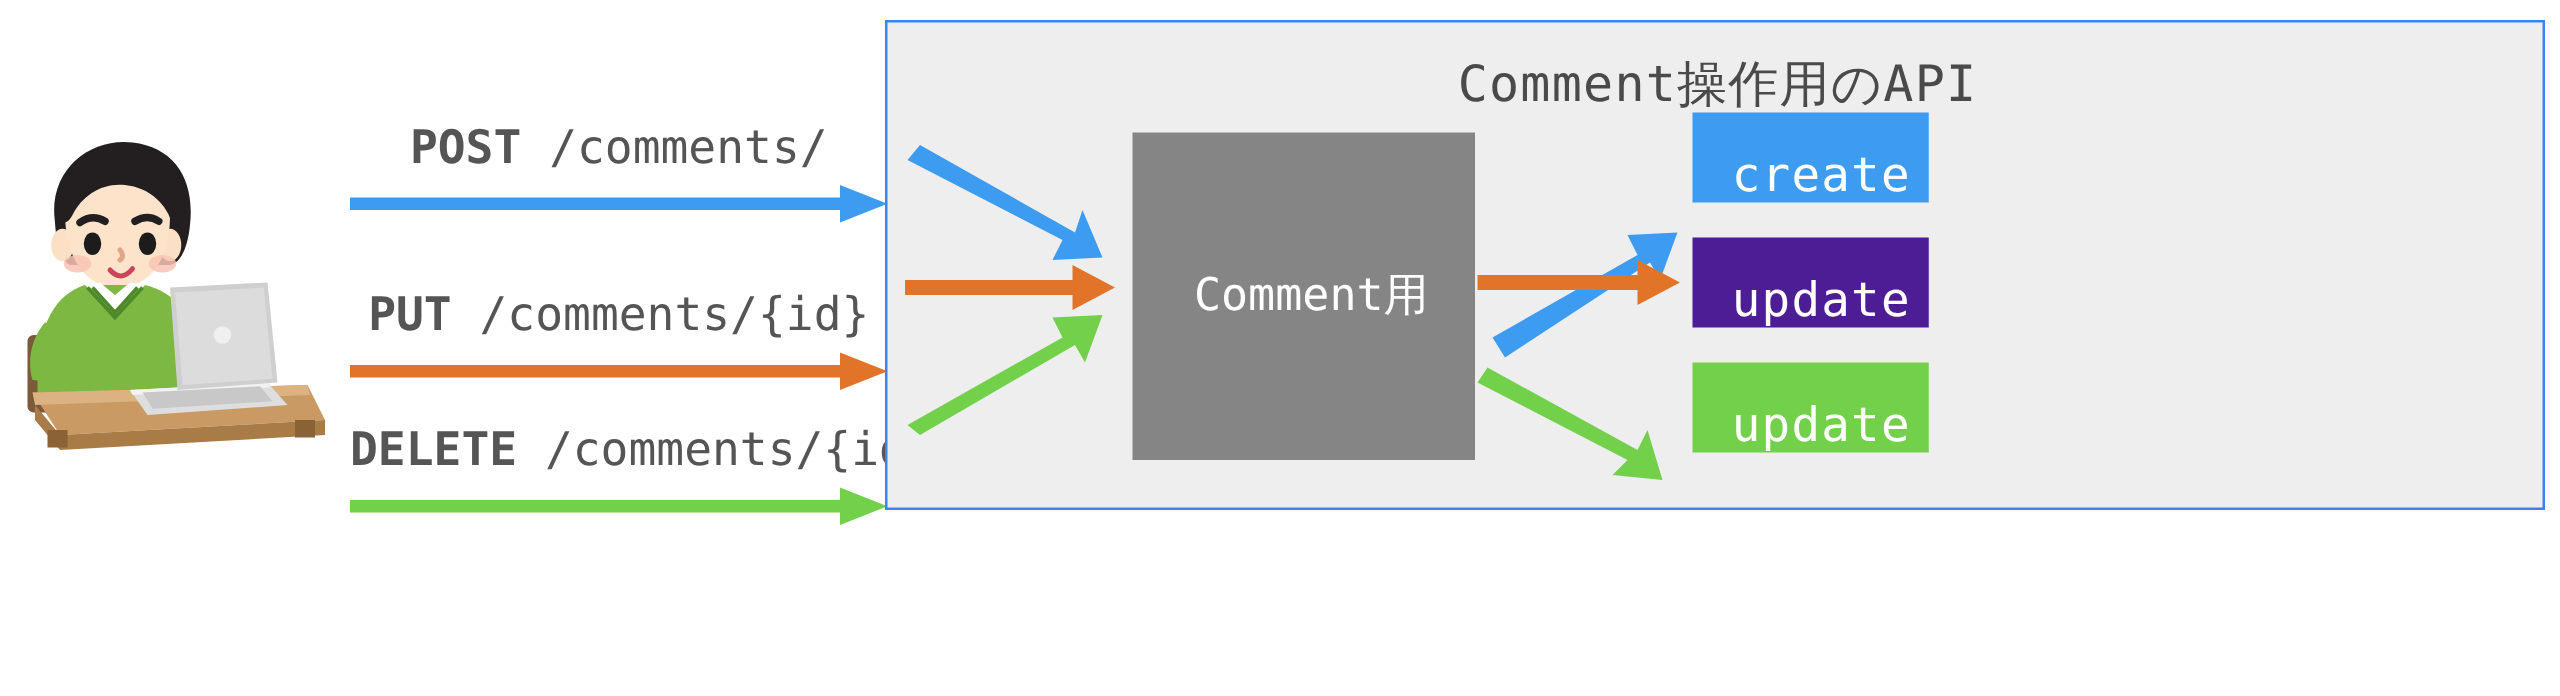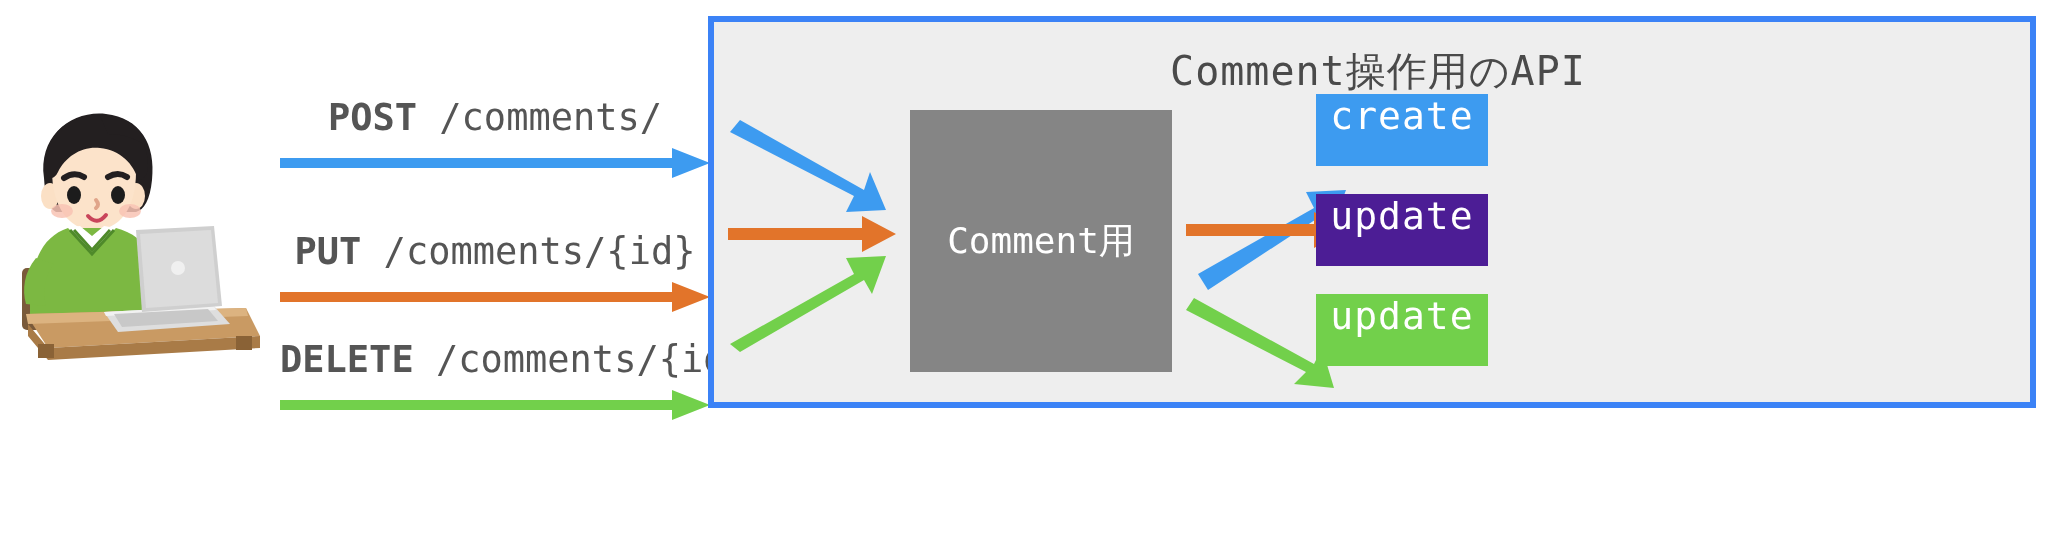--- a/index.html
+++ b/index.html
@@ -14,32 +14,32 @@
   .req-row{position:absolute;left:280px;width:430px;height:90px;}
   .req-label{position:absolute;left:0;top:0;width:430px;height:52px;
              text-align:center;white-space:nowrap;
              font-size:37px;line-height:52px;color:#555555;
              font-family:"DejaVu Sans Mono","Liberation Mono",monospace;}
   .req-label .verb{font-weight:bold;}
   .req-arrow{position:absolute;left:0;top:54px;width:430px;height:34px;}
 
   
   .api-panel{position:absolute;left:708px;top:16px;width:1328px;height:392px;
-             background:#eeeeee;border:6px solid #3b82f6;box-sizing:border-box;}
+             background:#eeeeee;border:2px solid #3b82f6;box-sizing:border-box;}
   .api-title{position:absolute;left:0;top:22px;width:1328px;text-align:center;
              font-size:40px;color:#4a4a4a;letter-spacing:1px;
              font-family:"DejaVu Sans Mono","Liberation Mono",monospace;}
   .viewset-box{position:absolute;left:196px;top:88px;width:262px;height:262px;
                background:#858585;display:flex;flex-direction:column;
-               align-items:center;justify-content:center;gap:10px;}
+               align-items:center;justify-content:center;gap:10px;padding-left:12px;}
   .viewset-line{color:#ffffff;font-size:36px;line-height:46px;white-space:nowrap;
                 font-family:"DejaVu Sans Mono","Liberation Mono",monospace;}
 
-  .action-box{position:absolute;left:602px;width:172px;height:72px;
-              display:flex;align-items:flex-start;justify-content:center;}
+  .action-box{position:absolute;left:644px;width:172px;height:72px;
+              display:flex;align-items:flex-end;justify-content:center;padding-left:17px;}
   .action-box span{color:#ffffff;font-size:38px;letter-spacing:1px;
                    font-family:"DejaVu Sans Mono","Liberation Mono",monospace;}
   .ab-create{top:72px;background:#3d9bf0;}
   .ab-update{top:172px;background:#4c1d95;}
   .ab-destroy{top:272px;background:#72d04b;}
 
   .panel-svg{position:absolute;left:0;top:0;width:1328px;height:392px;
              pointer-events:none;}
 </style>
 </head>

